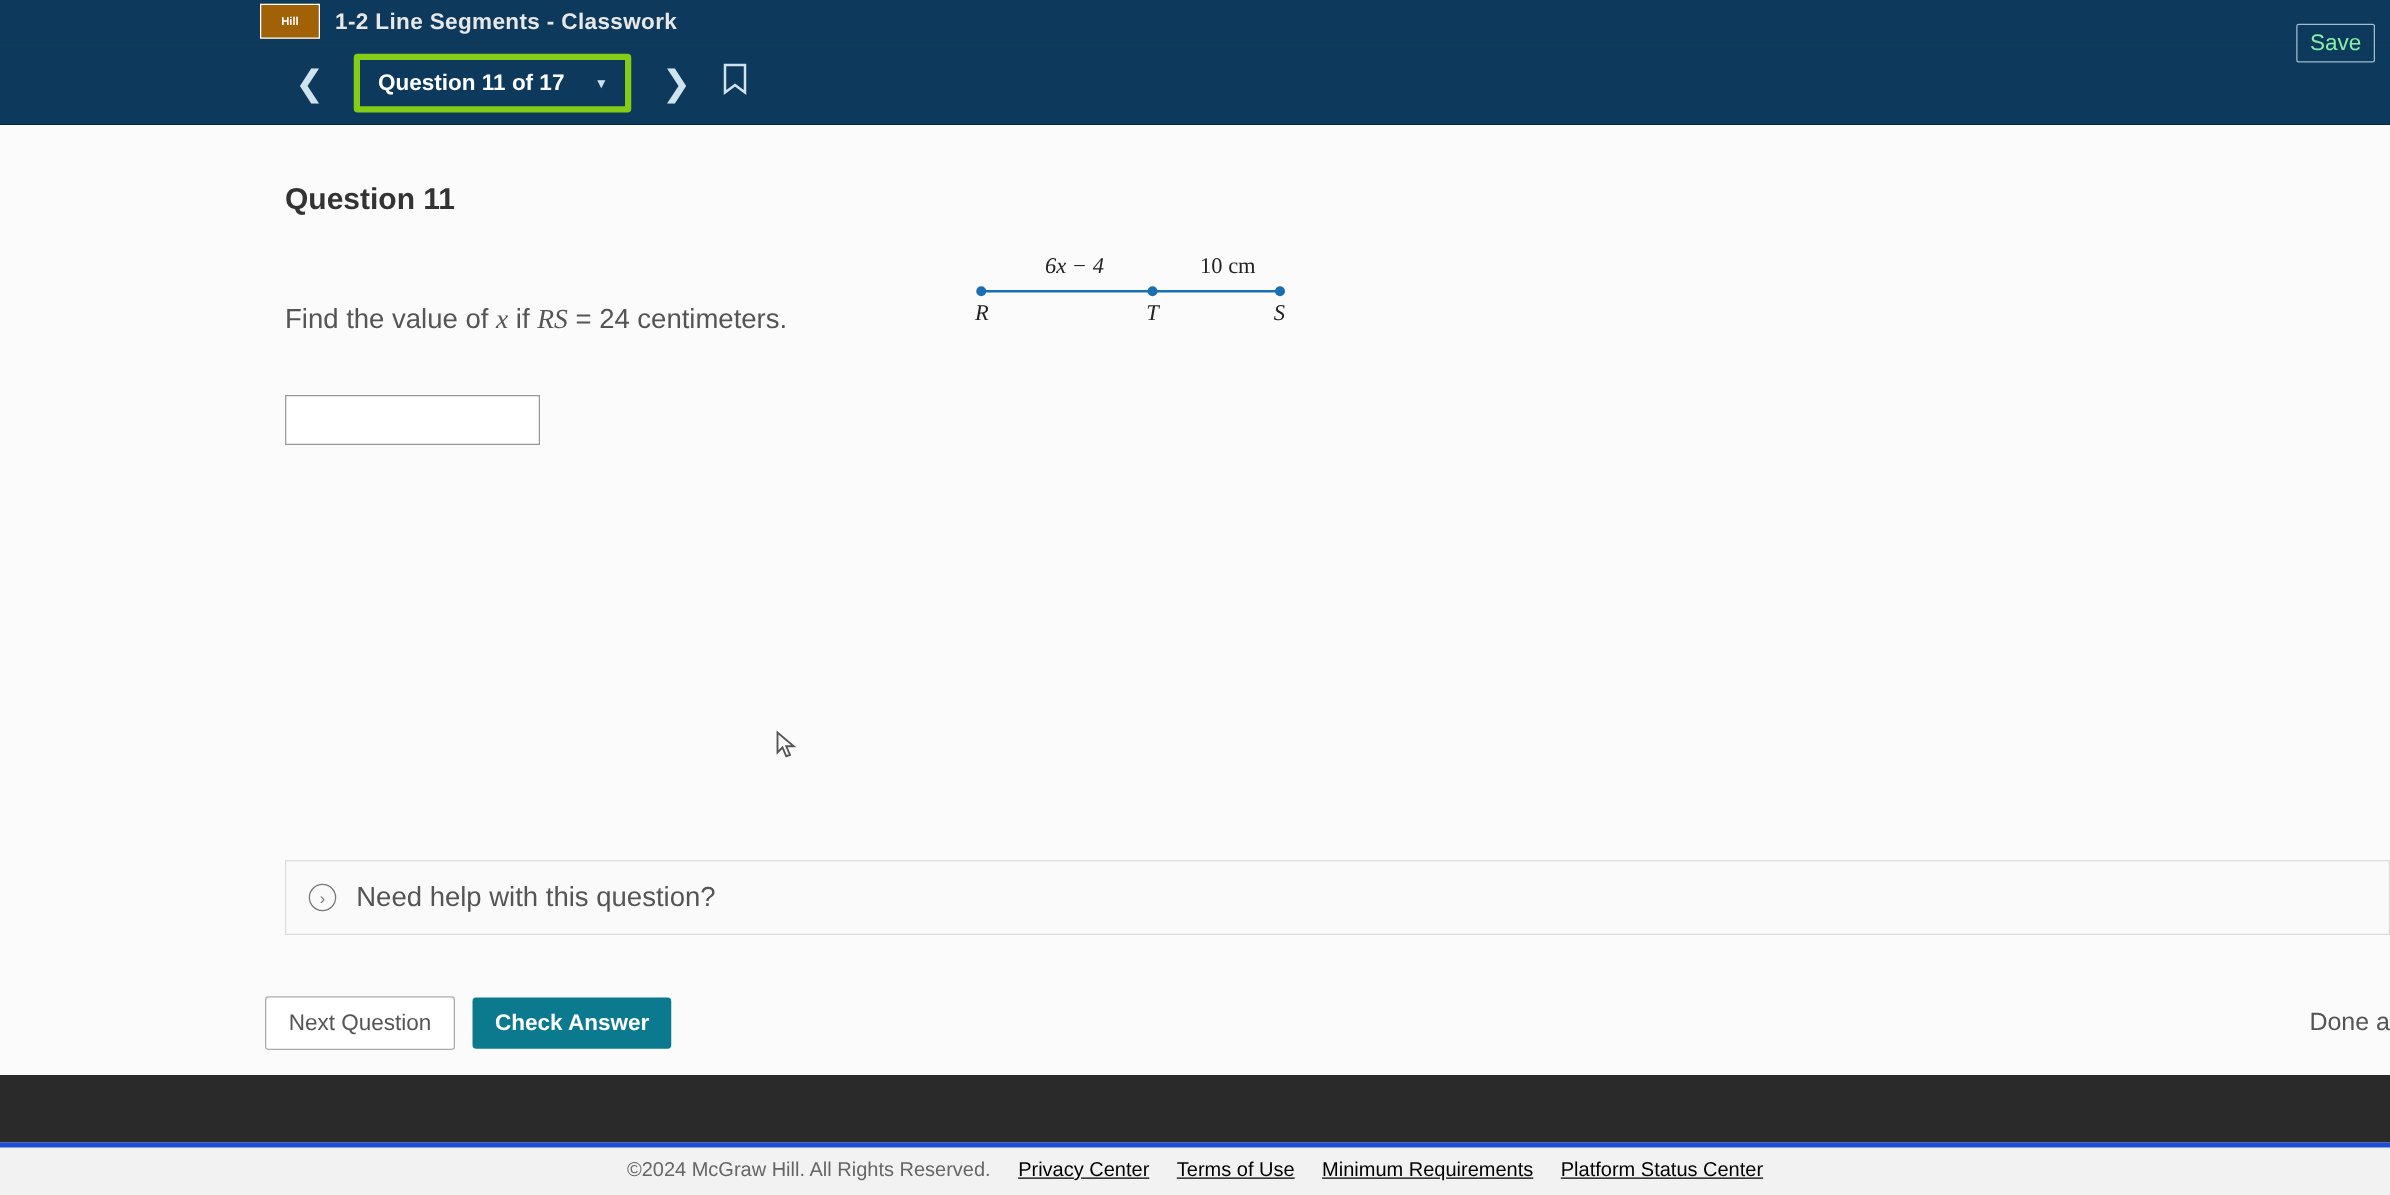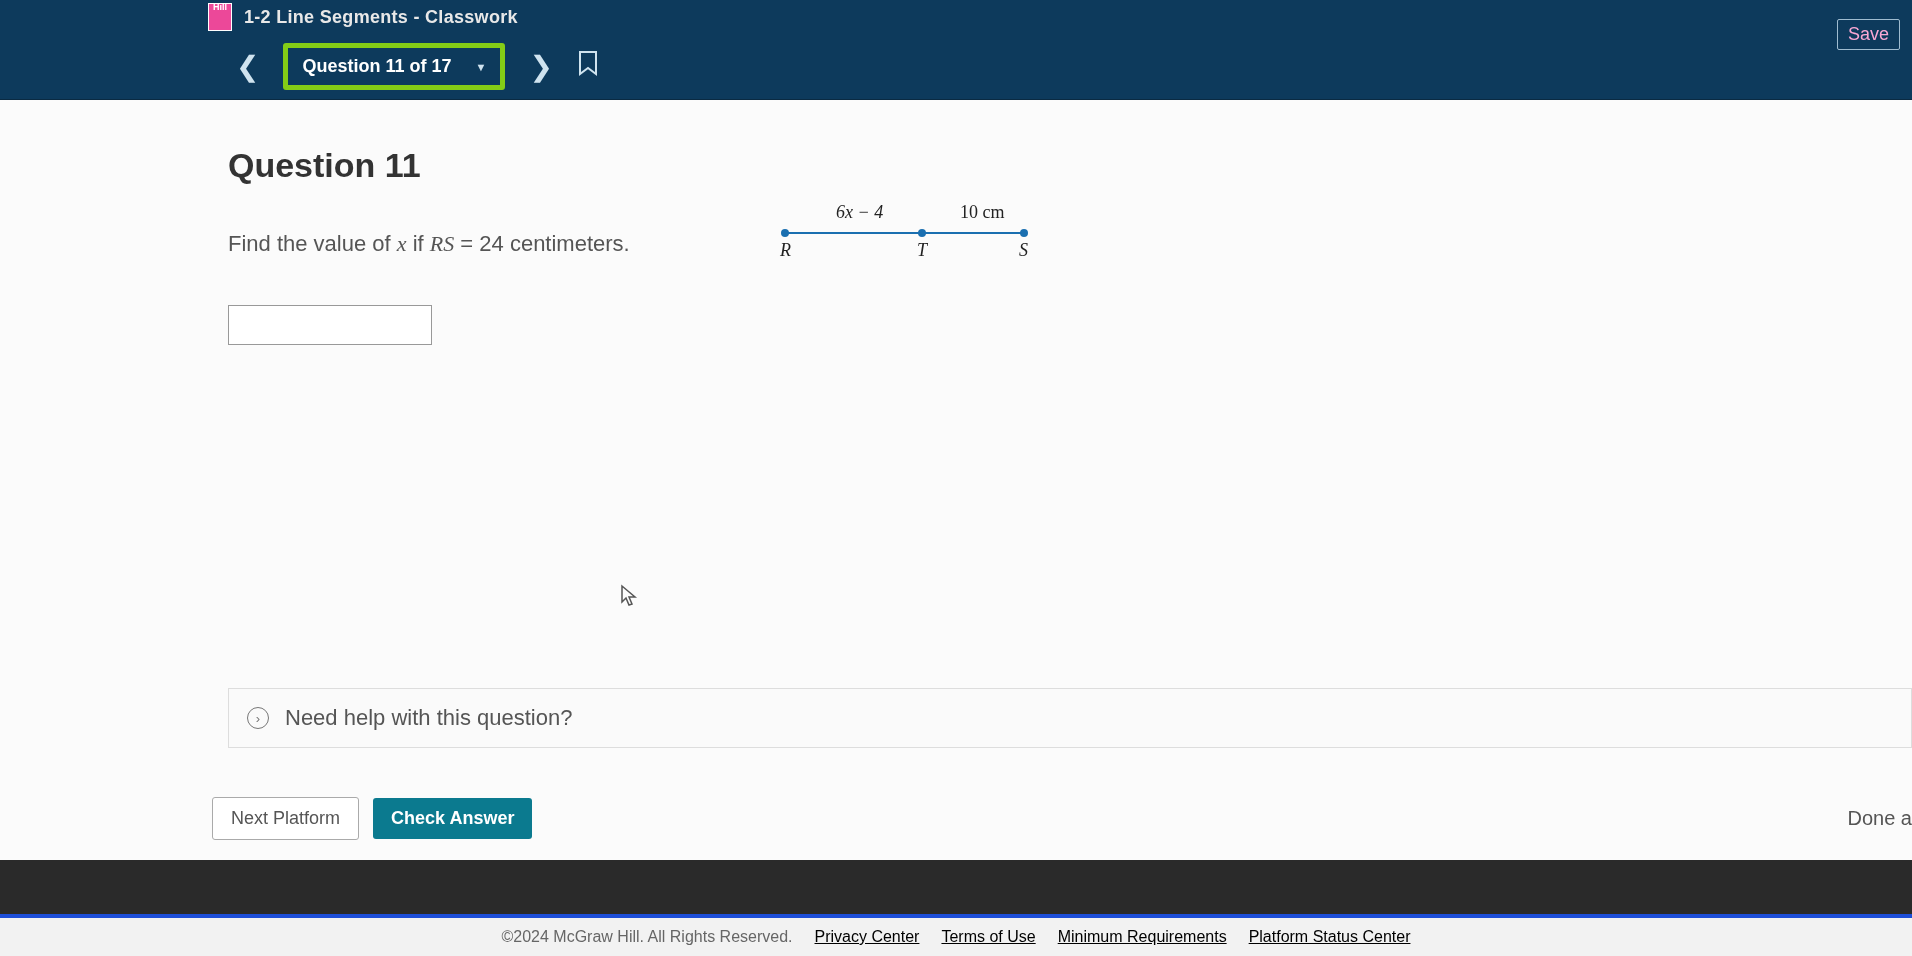--- a/index.html
+++ b/index.html
@@ -1,28 +1,28 @@
 <!DOCTYPE html>
 <html><head>
 <meta charset="utf-8">
 <style>
 * { margin: 0; padding: 0; box-sizing: border-box; font-family: Arial, Helvetica, sans-serif; }
 body { background: #1a1a1a; }
 .viewport { width: 1912px; height: 956px; background: #2a2a2a; position: relative; overflow: hidden; }
 .top-bar { height: 34px; background: #0d3a5c; display: flex; align-items: center; padding: 0 12px; color: #f0f0f0; }
-.logo-box { width: 24px; height: 28px; background: #ec4899; margin-left: 196px; display: flex; align-items: flex-end; justify-content: center; color: #fff; font-size: 9px; font-weight: bold; padding-bottom: 18px; border: 1px solid #fff; }
+.logo-box { width: 48px; height: 28px; background: #a16207; margin-left: 196px; display: flex; align-items: flex-end; justify-content: center; color: #fff; font-size: 9px; font-weight: bold; padding-bottom: 8px; border: 1px solid #fff; }
 .top-title { margin-left: 12px; font-size: 18px; font-weight: bold; color: #e8e8e8; letter-spacing: 0.3px; }
-.save-btn { margin-left: auto; border: 1px solid #9fbcd0; padding: 4px 10px; border-radius: 2px; font-size: 18px; color: #f9a8d4; margin-top: 35px; }
+.save-btn { margin-left: auto; border: 1px solid #9fbcd0; padding: 4px 10px; border-radius: 2px; font-size: 18px; color: #86efac; margin-top: 35px; }
 .nav-bar { height: 66px; background: #0d3a5c; display: flex; align-items: center; padding-left: 228px; gap: 16px; border-bottom: 1px solid #0a2a42; }
 .nav-arrow { color: #cfe3ef; font-size: 28px; cursor: pointer; padding: 4px 8px; }
 .question-selector { border: 5px solid #84cc16; border-radius: 3px; padding: 8px 14px; color: #fff; font-size: 18px; font-weight: bold; display: flex; align-items: center; gap: 24px; cursor: pointer; }
 .caret-down { font-size: 11px; color: #cfe3ef; }
 .bookmark-icon { color: #cfe3ef; font-size: 26px; cursor: pointer; }
 .content-area { background: #fbfbfb; height: 760px; padding: 46px 0 0 228px; position: relative; }
-.q-title { font-size: 34px; font-weight: bold; color: #333; margin-bottom: 46px; }
+.q-title { font-size: 24px; font-weight: bold; color: #333; margin-bottom: 68px; }
 .q-prompt { font-size: 22px; color: #555; margin-bottom: 48px; }
 .q-prompt .ital { font-style: italic; font-family: 'Times New Roman', serif; }
 .answer-input { width: 204px; height: 40px; border: 1px solid #999; background: #fff; padding: 4px 8px; font-size: 18px; }
 .diagram { position: absolute; left: 776px; top: 110px; width: 260px; height: 60px; }
 .seg-line { position: absolute; top: 22px; left: 8px; width: 240px; height: 2px; background: #1a6fb0; }
 .seg-dot { position: absolute; width: 8px; height: 8px; border-radius: 50%; background: #1a6fb0; top: 19px; }
 .seg-dot.r { left: 5px; }
 .seg-dot.t { left: 142px; }
 .seg-dot.s { left: 244px; }
 .seg-lbl-top { position: absolute; top: -8px; font-size: 18px; color: #222; font-family: 'Times New Roman', serif; }
@@ -92,21 +92,21 @@
           <path d="M2 2 L2 18 L6 14 L9 21 L12 20 L9 13 L15 13 Z" fill="none" stroke="#555" stroke-width="1.5"></path>
         </svg>
     </div>
 
     <div class="help-box">
       <span class="help-caret">›</span>
       <span class="help-text">Need help with this question?</span>
     </div>
 
     <div class="action-bar">
-      <button class="btn btn-outline">Next Platform</button>
+      <button class="btn btn-outline">Next Question</button>
       <button class="btn btn-primary">Check Answer</button>
       <span class="done">Done a</span>
     </div>
   </div>
 
   <div class="footer">
     <span>©2024 McGraw Hill. All Rights Reserved.</span>
     <a>Privacy Center</a>
     <a>Terms of Use</a>
     <a>Minimum Requirements</a>

